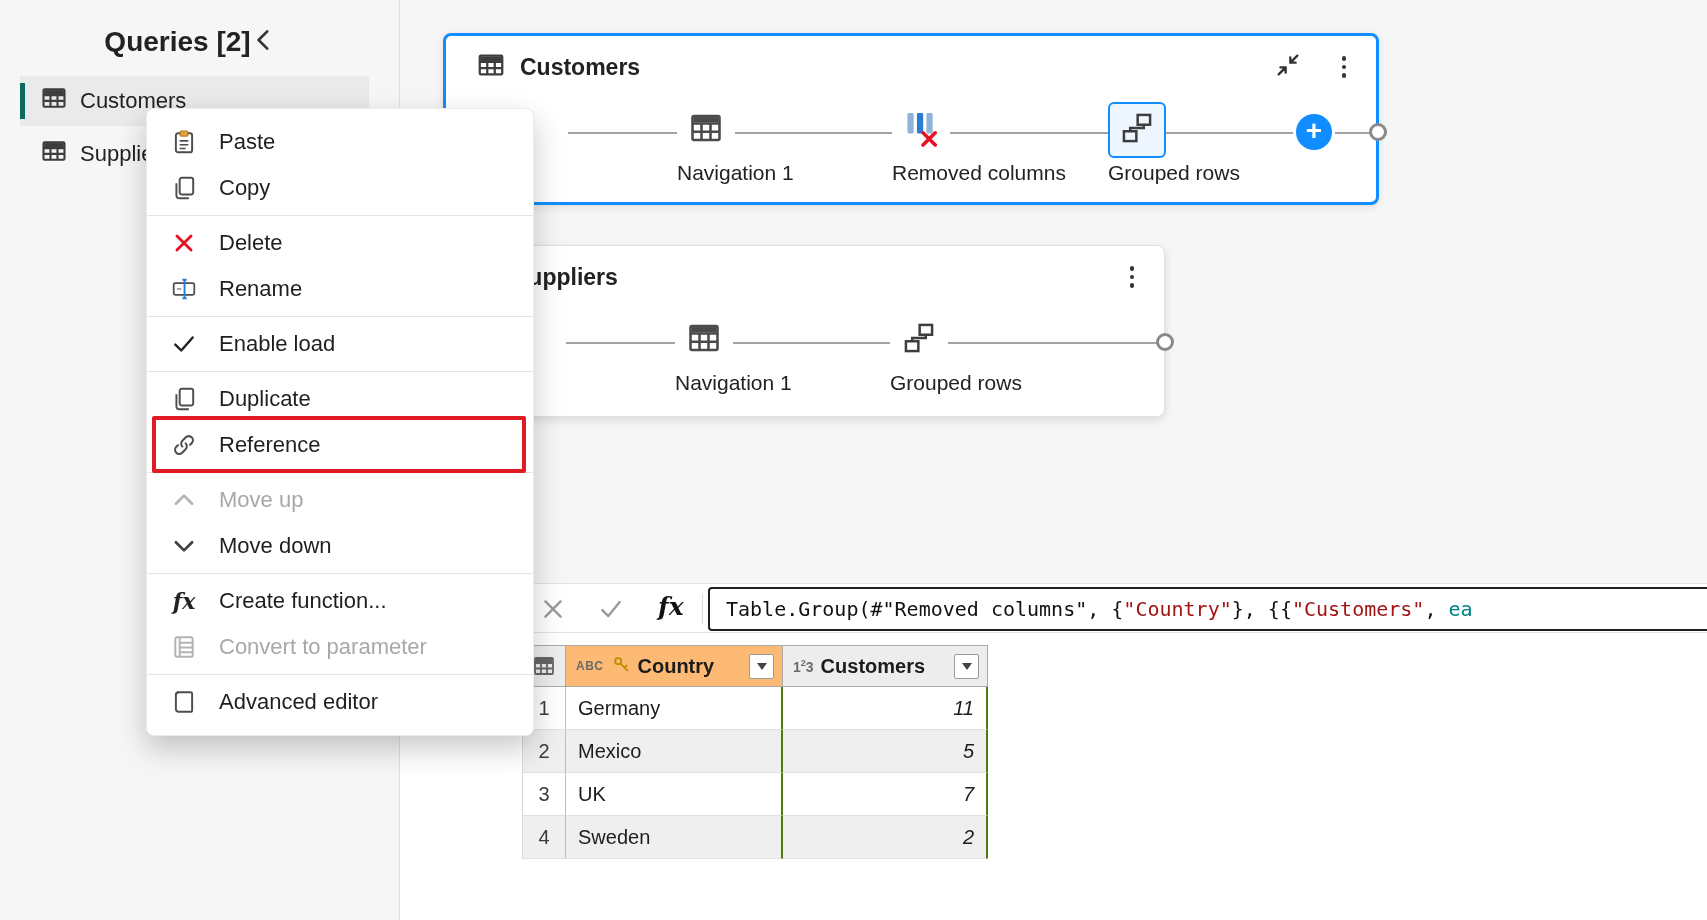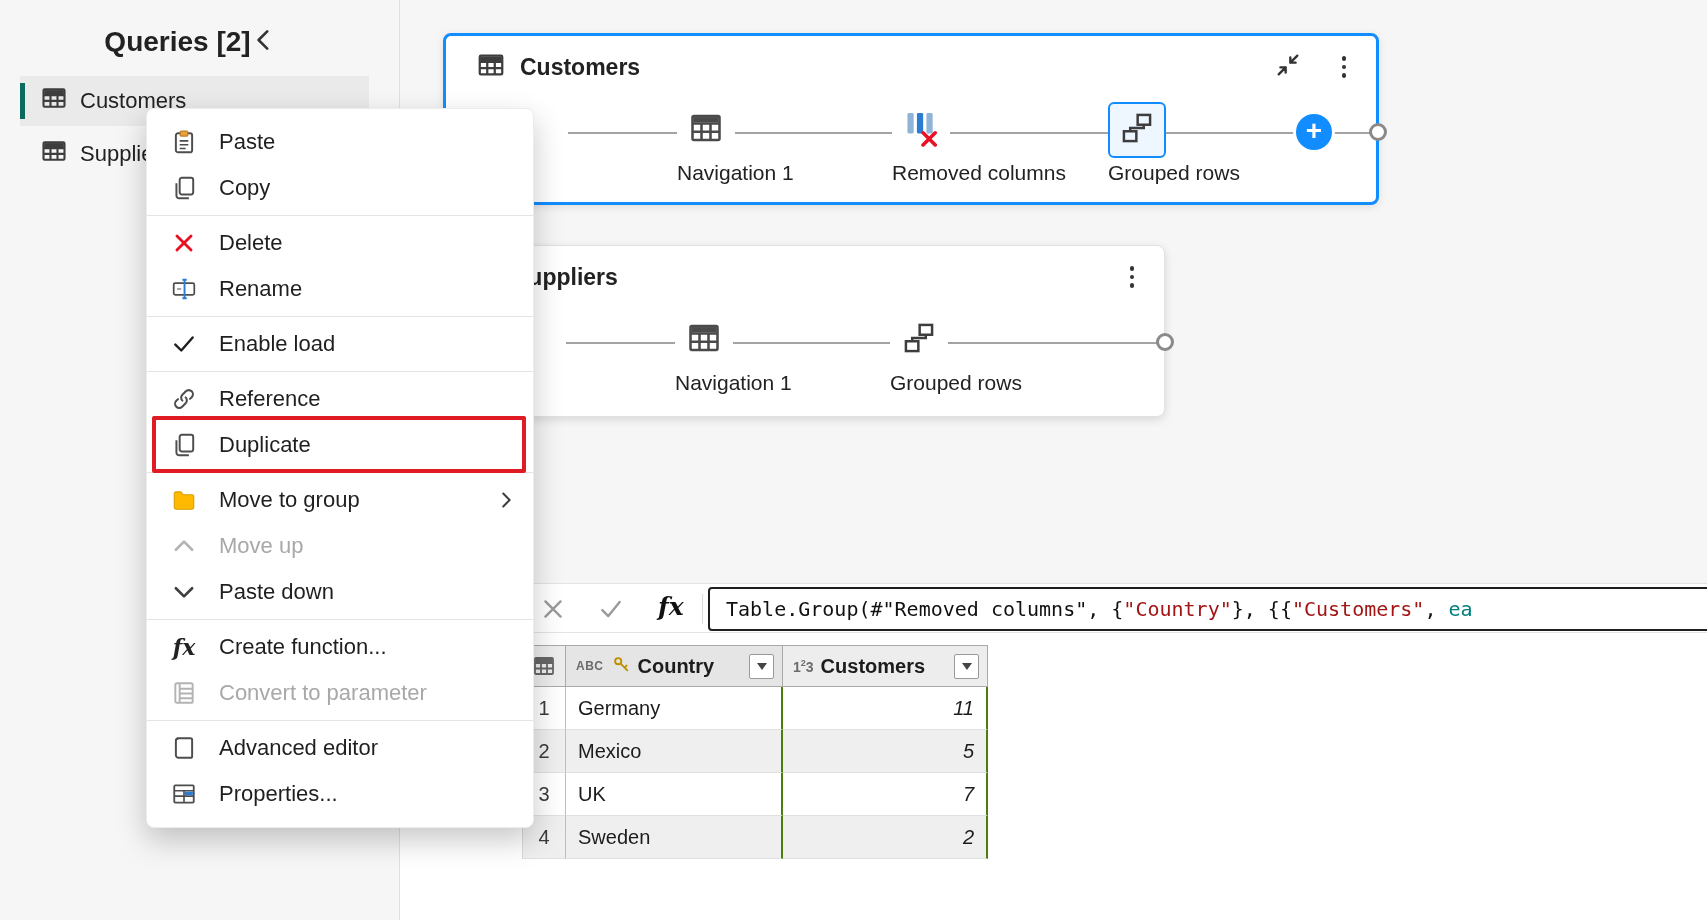--- a/index.html
+++ b/index.html
@@ -57,21 +57,21 @@
 
   
   .grid { position:absolute; left:522px; top:645px; font-size:20px; color:#1c1c1c; z-index:5; }
   .g-header { display:flex; height:42px; }
   .g-row { display:flex; height:43px; background:#fff; }
   .g-row.even { background:#efefef; }
   .g-h { display:flex; align-items:center; gap:7px; font-weight:700; padding:0 8px 0 10px;
          border:1px solid #aaaaaa; border-left:none; }
   .g-corner { width:44px; background:#ededed; display:flex; align-items:center; justify-content:center;
               border:1px solid #aaaaaa; }
-  .g-h.country { width:217px; background:#e5e5e5; }
+  .g-h.country { width:217px; background:#fdba74; }
   .g-h.customers { width:205px; background:#ededed; }
   .filter-btn { margin-left:auto; width:25px; height:25px; background:#fff; border:1px solid #9a9a9a;
                 border-radius:2px; display:flex; align-items:center; justify-content:center; }
   .tri { width:0; height:0; border-left:5px solid transparent; border-right:5px solid transparent;
          border-top:7px solid #444; }
   .abc-glyph { font-size:12px; font-weight:700; color:#6b6b6b; letter-spacing:.5px; }
   .n123-glyph { font-size:14px; font-weight:700; color:#6b6b6b; }
   .n123-glyph sup { font-size:9px; }
   .g-cell { display:flex; align-items:center; border-right:2px solid #4d7c0f; border-bottom:1px solid #e0e0e0; }
   .g-rownum { width:44px; justify-content:center; color:#3a3a3a; border-left:1px solid #d8d8d8;
@@ -413,65 +413,52 @@
       <span class="mi-icon">
         <svg viewBox="0 0 24 24" width="26" height="26" fill="none" stroke="#1f1f1f" stroke-width="2.2" stroke-linecap="round" stroke-linejoin="round">
             <path d="M4 12.5 L9.5 18 L20 6"></path>
           </svg>
       </span>
       <span>Enable load</span>
     </div>
     <div class="menu-sep"></div>
     <div class="menu-item">
       <span class="mi-icon">
+        <svg viewBox="0 0 24 24" width="26" height="26" fill="none" stroke="#4d4d4d" stroke-width="1.8">
+            <rect x="8" y="2.5" width="12.5" height="15.5" rx="2"></rect>
+            <path d="M5 7.5 v11.5 a2.5 2.5 0 0 0 2.5 2.5 h9"></path>
+          </svg>
+      </span>
+      <span>Duplicate</span>
+    </div>
+    <div class="menu-item">
+      <span class="mi-icon">
         <svg viewBox="0 0 24 24" width="26" height="26" fill="none" stroke="#4d4d4d" stroke-width="1.9" stroke-linecap="round">
             <path d="M10.5 13.5 a3.8 3.8 0 0 1 0-5.4 l3.2-3.2 a3.8 3.8 0 0 1 5.4 5.4 l-1.6 1.6"></path>
             <path d="M13.5 10.5 a3.8 3.8 0 0 1 0 5.4 l-3.2 3.2 a3.8 3.8 0 0 1 -5.4-5.4 l1.6-1.6"></path>
           </svg>
       </span>
       <span>Reference</span>
     </div>
-    <div class="menu-item">
-      <span class="mi-icon">
-        <svg viewBox="0 0 24 24" width="26" height="26" fill="none" stroke="#4d4d4d" stroke-width="1.8">
-            <rect x="8" y="2.5" width="12.5" height="15.5" rx="2"></rect>
-            <path d="M5 7.5 v11.5 a2.5 2.5 0 0 0 2.5 2.5 h9"></path>
-          </svg>
-      </span>
-      <span>Duplicate</span>
-    </div>
-    <div class="menu-sep"></div>
-    <div class="menu-item">
-      <span class="mi-icon">
-        <svg viewBox="0 0 24 24" width="26" height="26">
-            <path d="M3 6 a1.5 1.5 0 0 1 1.5 -1.5 h4.7 l2 2.7 H19.5 A1.5 1.5 0 0 1 21 8.7 v10 a1.8 1.8 0 0 1 -1.8 1.8 H4.8 A1.8 1.8 0 0 1 3 18.7 Z" style="fill:var(--folder-yellow,#ffb900)" stroke="#d99e00" stroke-width="1"></path>
-          </svg>
-      </span>
-      <span>Move to group</span>
-      <span class="mi-chevron">
-        <svg viewBox="0 0 24 24" width="22" height="22" fill="none" stroke="#3d3d3d" stroke-width="2.2" stroke-linecap="round" stroke-linejoin="round">
-            <path d="M9 5 l7 7 -7 7"></path>
-          </svg>
-      </span>
-    </div>
+    <div class="menu-sep"></div>
     <div class="menu-item disabled">
       <span class="mi-icon">
         <svg viewBox="0 0 24 24" width="26" height="26" fill="none" stroke="#b3b3b3" stroke-width="2.4" stroke-linecap="round" stroke-linejoin="round">
             <path d="M4.5 15.5 L12 8 L19.5 15.5"></path>
           </svg>
       </span>
       <span>Move up</span>
     </div>
     <div class="menu-item">
       <span class="mi-icon">
         <svg viewBox="0 0 24 24" width="26" height="26" fill="none" stroke="#3d3d3d" stroke-width="2.4" stroke-linecap="round" stroke-linejoin="round">
             <path d="M4.5 8.5 L12 16 L19.5 8.5"></path>
           </svg>
       </span>
-      <span>Paste down</span>
+      <span>Move down</span>
     </div>
     <div class="menu-sep"></div>
     <div class="menu-item">
       <span class="mi-icon">
           <span class="fx-mini">fx</span>
         </span>
       <span>Create function...</span>
     </div>
     <div class="menu-item disabled">
       <span class="mi-icon">
@@ -485,27 +472,17 @@
     <div class="menu-sep"></div>
     <div class="menu-item">
       <span class="mi-icon">
         <svg viewBox="0 0 24 24" width="26" height="26" fill="none" stroke="#4d4d4d" stroke-width="1.8" stroke-linejoin="round">
             <path d="M7 3 h11 a1.5 1.5 0 0 1 1.5 1.5 v15 a1.5 1.5 0 0 1 -1.5 1.5 h-11 a2.5 2.5 0 0 1 -2.5 -2.5 v-13 a2.5 2.5 0 0 1 2.5 -2.5 z"></path>
             <path d="M7 3 a2.5 2.5 0 0 0 -2.5 2.5"></path>
           </svg>
       </span>
       <span>Advanced editor</span>
     </div>
-    <div class="menu-item">
-      <span class="mi-icon">
-        <svg viewBox="0 0 24 24" width="26" height="26">
-            <rect x="3" y="4" width="18" height="16" rx="1" fill="none" stroke="#4d4d4d" stroke-width="1.7"></rect>
-            <path d="M3 9h18M3 14h18M12 9v11" stroke="#4d4d4d" stroke-width="1.5"></path>
-            <path d="M12.8 9.8h7.4v3.4h-7.4z" fill="#2b7cd3"></path>
-          </svg>
-      </span>
-      <span>Properties...</span>
-    </div>
   </div>
 
   <div class="annotation-box"></div>
 
 </div>
 
 </body></html>

